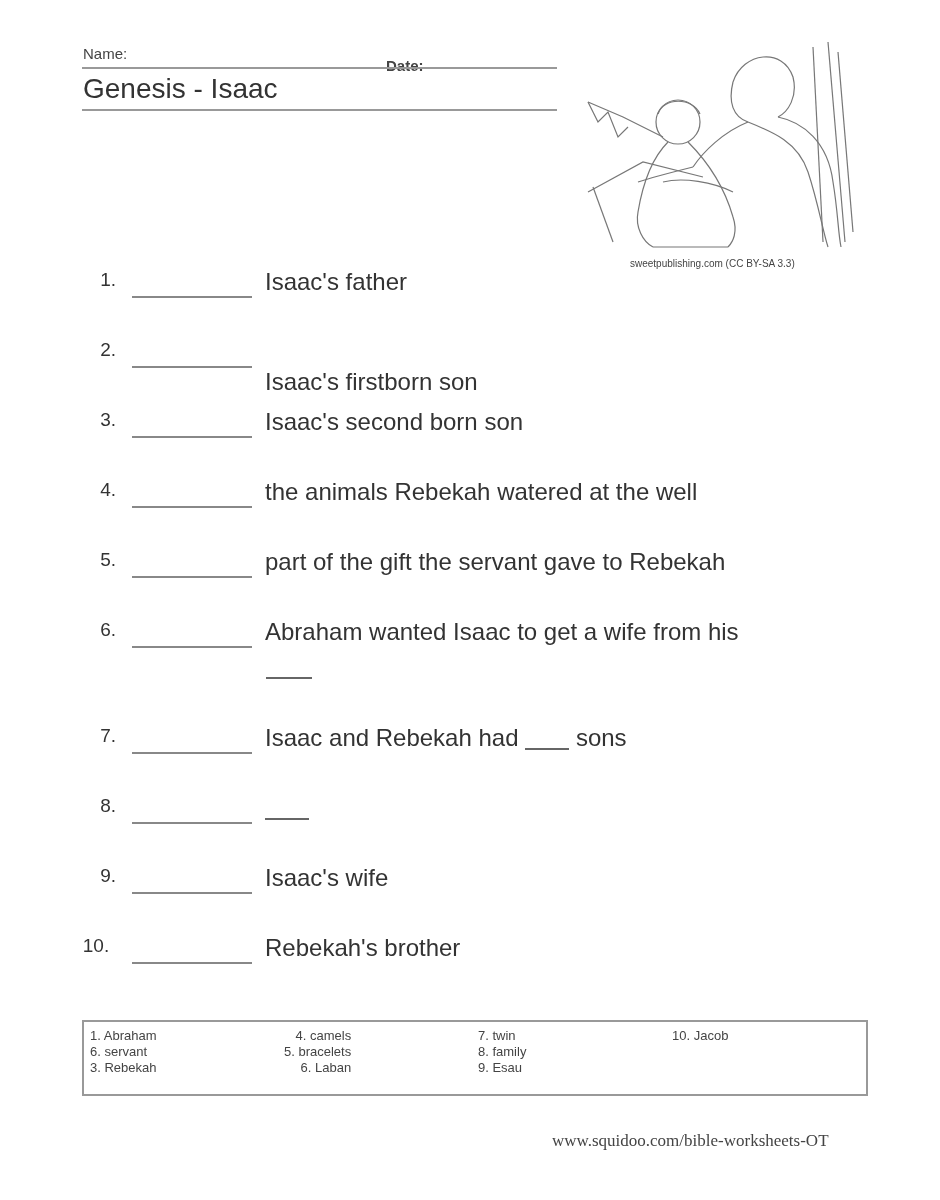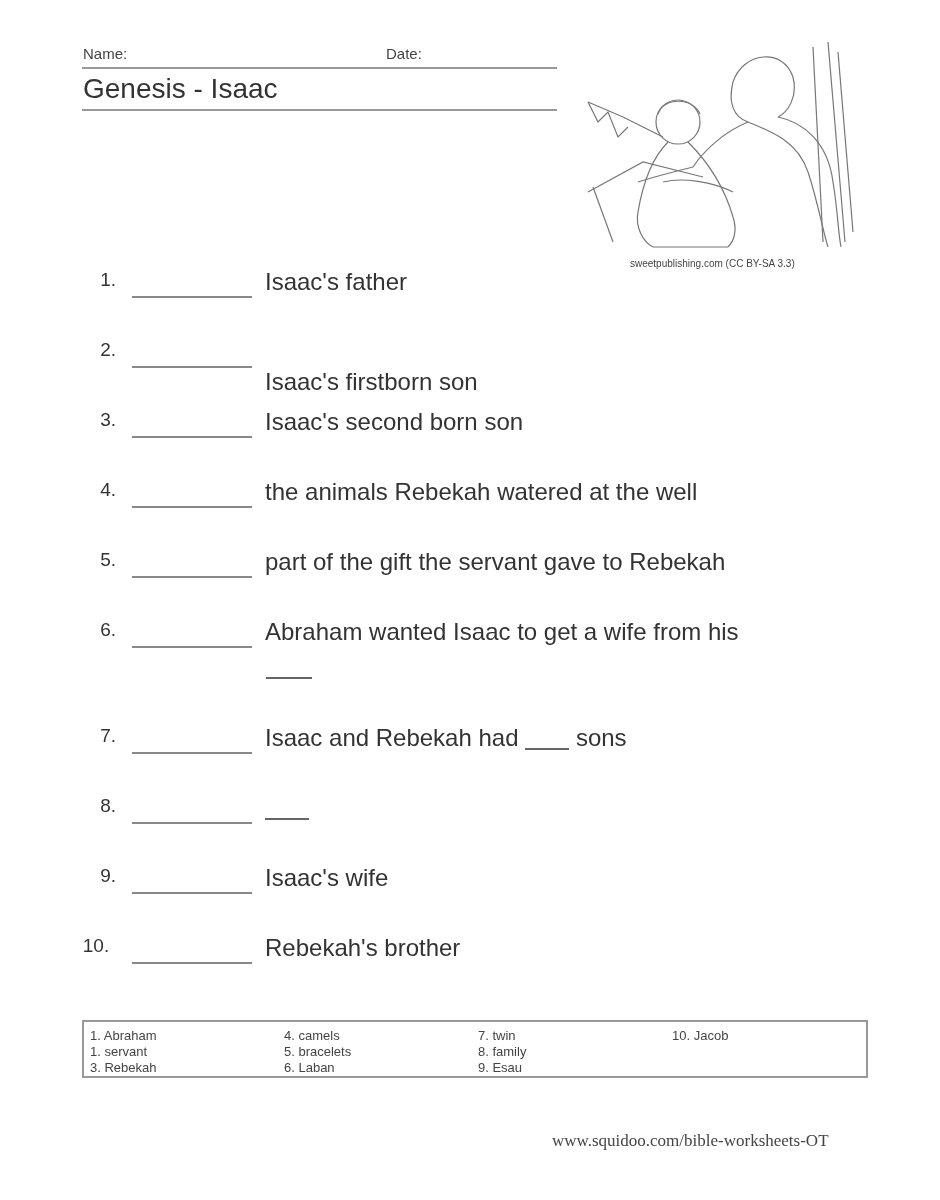--- a/index.html
+++ b/index.html
@@ -6,31 +6,31 @@
   body { width: 940px; height: 1200px; position: relative; overflow: hidden;
          font-family: "Liberation Sans", sans-serif; color: #333; }
   .abs { position: absolute; }
   .label-small { font-size: 15px; color: #444; }
   .hline { position: absolute; height: 2px; background: #999; }
   .title { font-size: 28px; color: #333; }
   .q-num { position: absolute; font-size: 19px; color: #333; width: 40px; text-align: right; }
   .q-blank { position: absolute; width: 120px; height: 2px; background: #888; }
   .q-text { position: absolute; font-size: 24px; color: #333; white-space: nowrap; }
   .inline-blank { display: inline-block; width: 44px; height: 2px; background: #666; vertical-align: -4px; }
-  .bank { position: absolute; left: 82px; top: 1020px; width: 786px; height: 58px;
+  .bank { position: absolute; left: 82px; top: 1020px; width: 786px; height: 76px;
           border: 2px solid #999; box-sizing: border-box; }
   .bank-col { position: absolute; top: 6px; font-size: 13px; line-height: 16px; color: #444; }
   .footer { position: absolute; left: 552px; top: 1131px; font-size: 17px; color: #444; font-family: Liberation Serif, serif; }
   .credit { position: absolute; left: 630px; top: 258px; font-size: 10px; color: #444; }
 </style>
 </head>
 <body>
 
 <div class="abs label-small" style="left:83px; top:45px;">Name:</div>
-<div class="abs label-small" style="left:386px; top:45px;">Date:</div>
+<div class="abs label-small" style="left:386px; top:57px;font-weight:bold;">Date:</div>
 <div class="hline" style="left:82px; top:67px; width:475px;"></div>
 <div class="abs title" style="left:83px; top:73px;">Genesis - Isaac</div>
 <div class="hline" style="left:82px; top:109px; width:475px;"></div>
 
 <div class="abs" style="left:583px; top:42px; width:280px; height:210px;">
   <svg width="280" height="210" viewBox="0 0 280 210" fill="none" stroke="#777" stroke-width="1.2">
 
     <path d="M150 40 C160 10, 200 5, 210 35 C215 55, 205 70, 195 75"></path>
     <path d="M150 40 C145 60, 150 75, 165 80"></path>
     <path d="M165 80 C190 90, 215 100, 225 130 C235 160, 240 190, 245 205"></path>
@@ -112,24 +112,24 @@
   <div>
     <div class="q-num" style="left:76px; top:935px;text-align:center;">10.</div>
     <div class="q-blank" style="left:132px; top:962px;"></div>
     <div class="q-text" style="left:265px; top:934px;">Rebekah's brother</div>
   </div>
 </div>
 
 <div class="bank">
   <div class="bank-col" style="left:6px;">
     <div>1. Abraham</div>
-    <div>1. servant</div>
+    <div>6. servant</div>
     <div>3. Rebekah</div>
   </div>
-  <div class="bank-col" style="left:200px;">
+  <div class="bank-col" style="left:200px;text-align:right;">
     <div>4. camels</div>
     <div>5. bracelets</div>
     <div>6. Laban</div>
   </div>
   <div class="bank-col" style="left:394px;">
     <div>7. twin</div>
     <div>8. family</div>
     <div>9. Esau</div>
   </div>
   <div class="bank-col" style="left:588px;">

